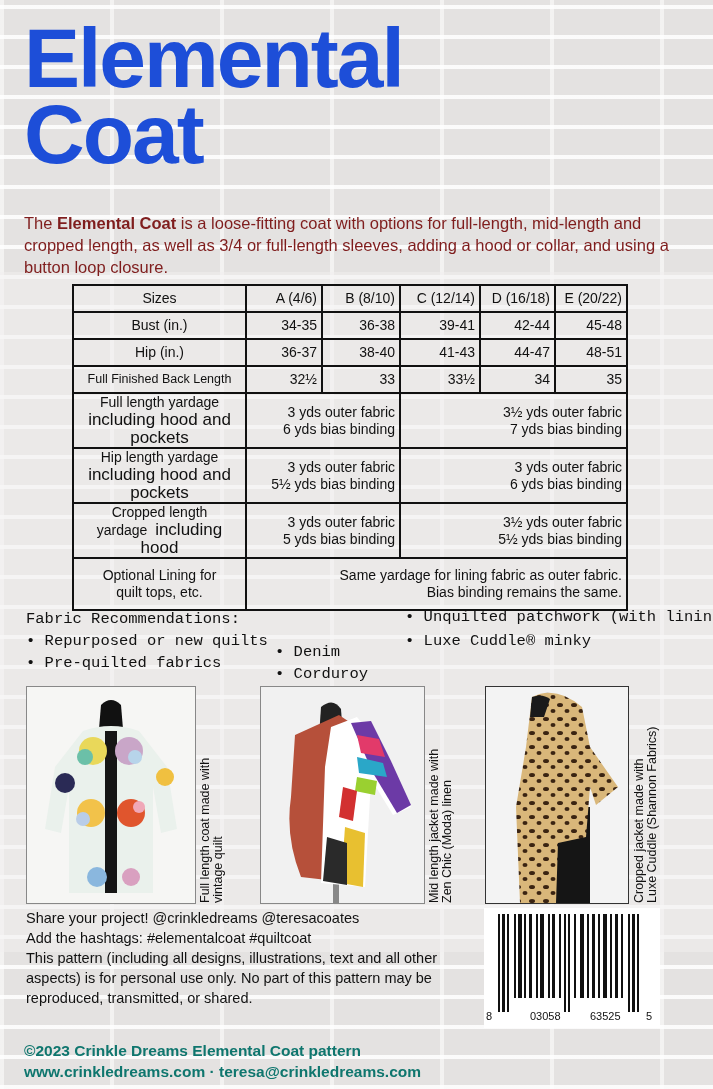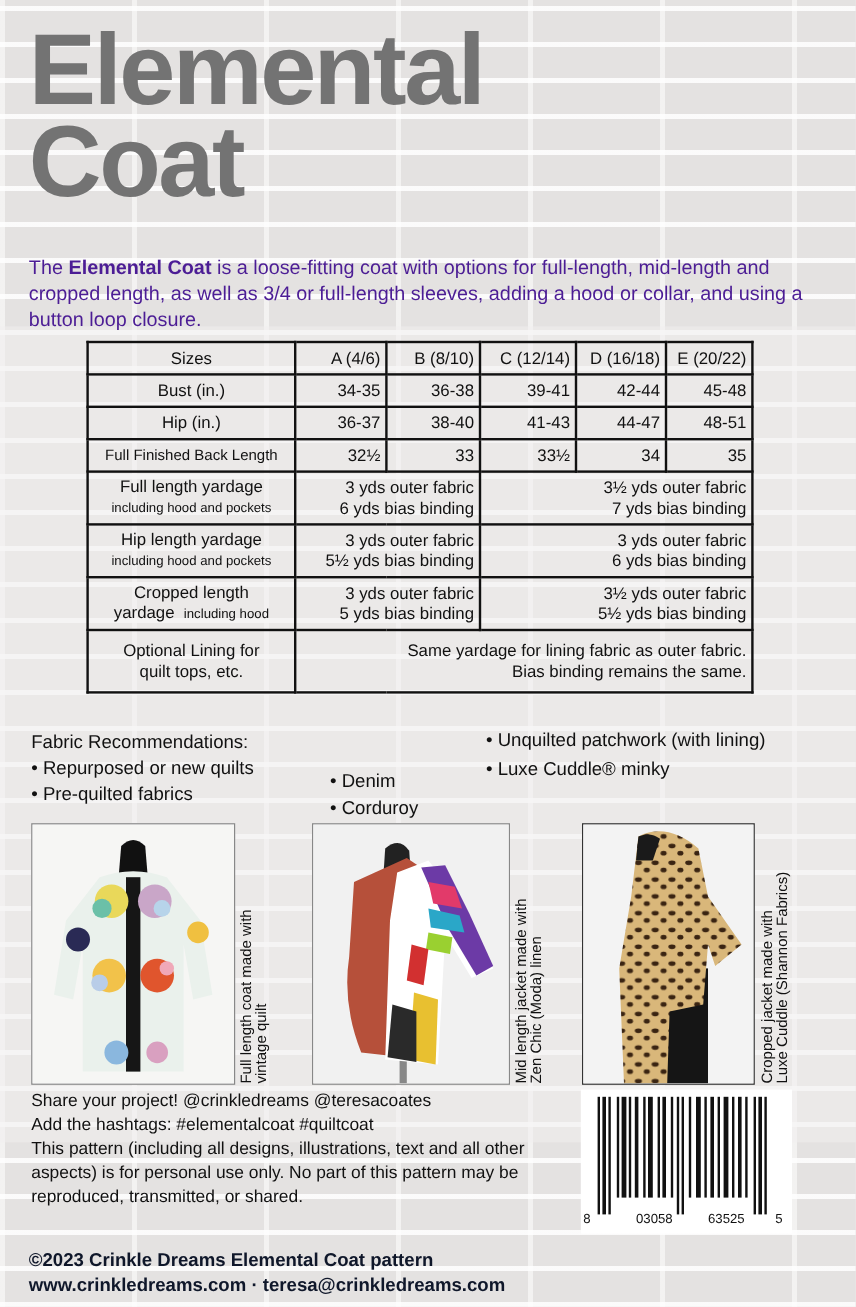--- a/index.html
+++ b/index.html
@@ -11,54 +11,54 @@
       repeating-linear-gradient(0deg, rgba(255,255,255,0.85) 0 4px, transparent 4px 30px),
       repeating-linear-gradient(90deg, rgba(255,255,255,0.55) 0 4px, transparent 4px 110px);
   }
   .band {
     position:absolute; left:0; top:272px; width:713px; height:680px;
     background:rgba(240,239,238,0.55);
   }
   .title {
     position:absolute; left:24px; top:20px; margin:0;
     font-family:"Liberation Sans", sans-serif; font-weight:bold;
-    font-size:84px; line-height:76px; letter-spacing:-2px; color:#737373;
+    font-size:84px; line-height:76px; letter-spacing:-2px; color:#1d4ed8;
   }
   .intro {
     position:absolute; left:24px; top:212px; width:670px;
-    font-size:16.5px; line-height:22px; color:#4c1d95;
+    font-size:16.5px; line-height:22px; color:#7f1d1d;
   }
   .intro b { font-weight:bold; }
   table.sizes {
     position:absolute; left:72px; top:284px; width:556px;
     border-collapse:collapse; font-size:14px;
   }
   table.sizes td {
     border:2px solid #111; padding:0 4px; height:25px; text-align:right; vertical-align:middle;
     line-height:17px; color:#111;
   }
   table.sizes td.lbl { text-align:center; width:163px; }
-  table.sizes td.lbl small { font-size:11px;margin-top:48px; }
+  table.sizes td.lbl small { font-size:17px;margin-top:48px; }
   table.sizes tr.tall td { height:42px; }
   table.sizes td.small-lbl { font-size:12.5px; }
-  .recs { position:absolute; top:608px; font-size:15.5px; line-height:22px; color:#111; }
+  .recs { position:absolute; top:608px; font-size:15.5px; line-height:22px; color:#111;font-family:Liberation Mono, monospace; }
   .recs div { white-space:nowrap; }
   .photo {
     position:absolute; top:686px; height:216px; border:1px solid #888;
     background:#f3f3f3; overflow:hidden;
   }
   .caption {
     position:absolute; font-size:12.5px; line-height:13px; white-space:nowrap;
     transform-origin:left top; transform:rotate(-90deg); color:#111;
   }
   .share { position:absolute; left:26px; top:908px; width:420px; font-size:14.5px; line-height:20px; color:#111; }
   .barcode {
     position:absolute; left:484px; top:908px; width:176px; height:120px; background:#fff;
   }
-  .footer { position:absolute; left:24px; top:1040px; font-size:15.5px; line-height:21px; font-weight:bold; color:#0f172a; }
+  .footer { position:absolute; left:24px; top:1040px; font-size:15.5px; line-height:21px; font-weight:bold; color:#0f766e; }
 </style>
 </head>
 <body>
 
 <div class="band"></div>
 
 <h1 class="title">
   <div>Elemental</div>
   <div>Coat</div>
 </h1>

